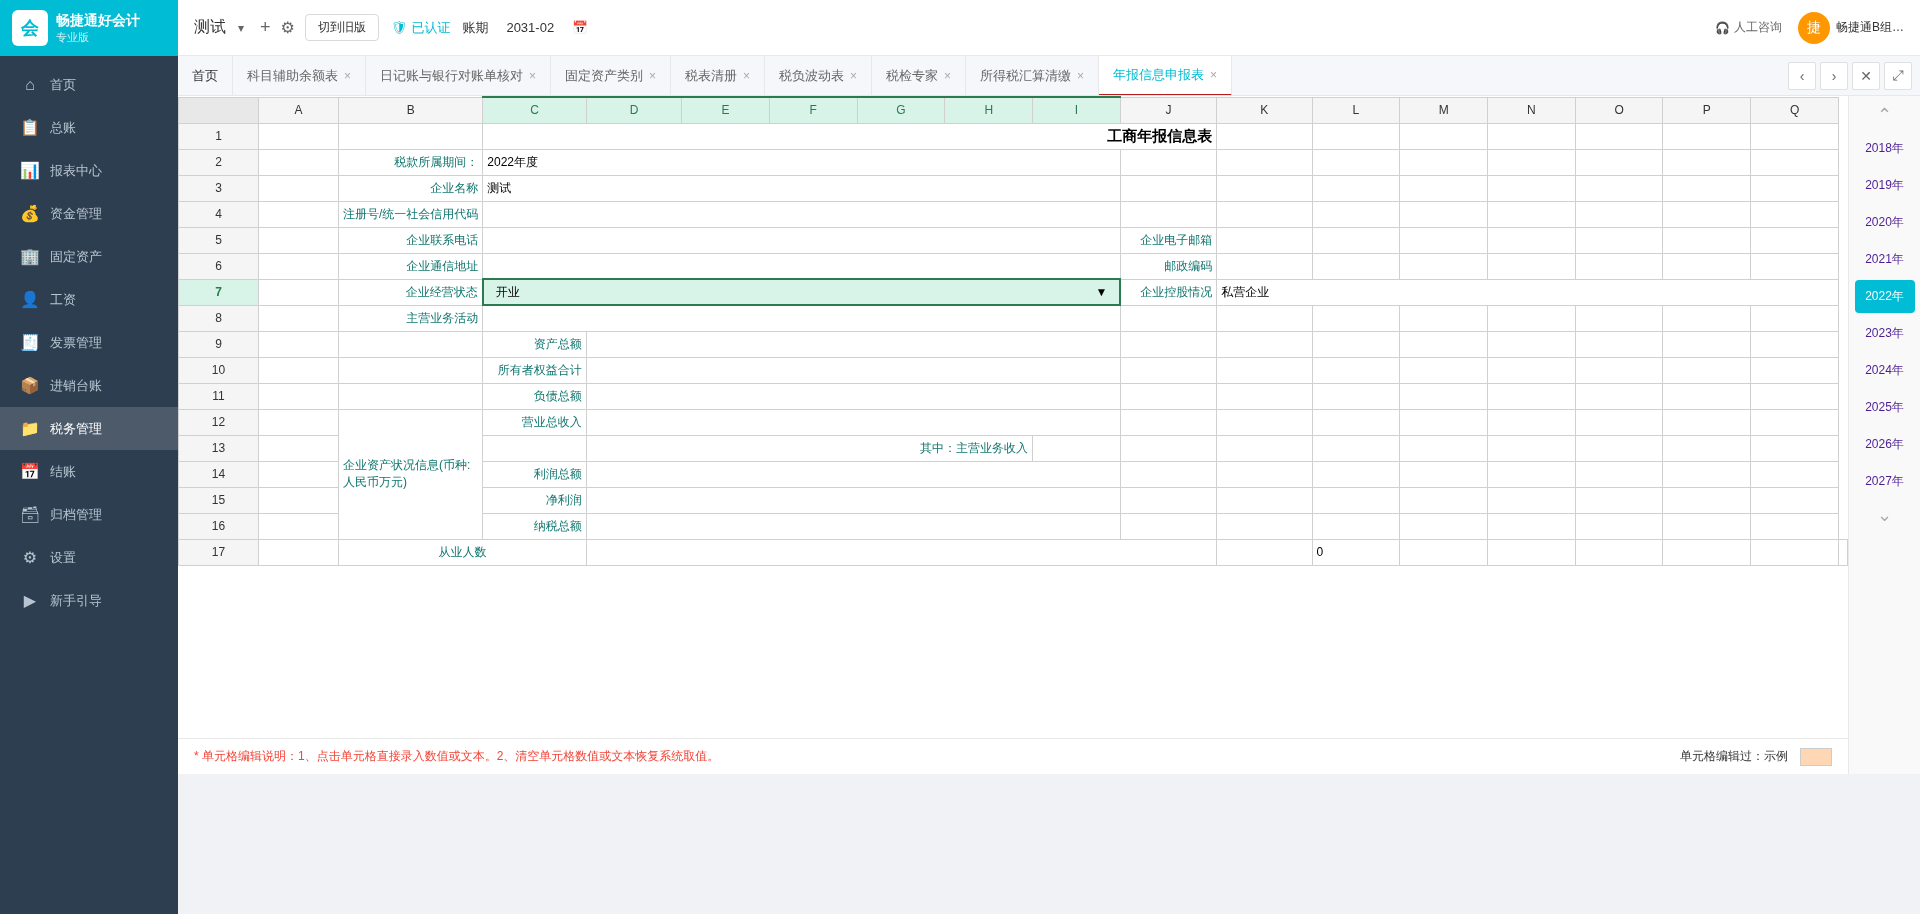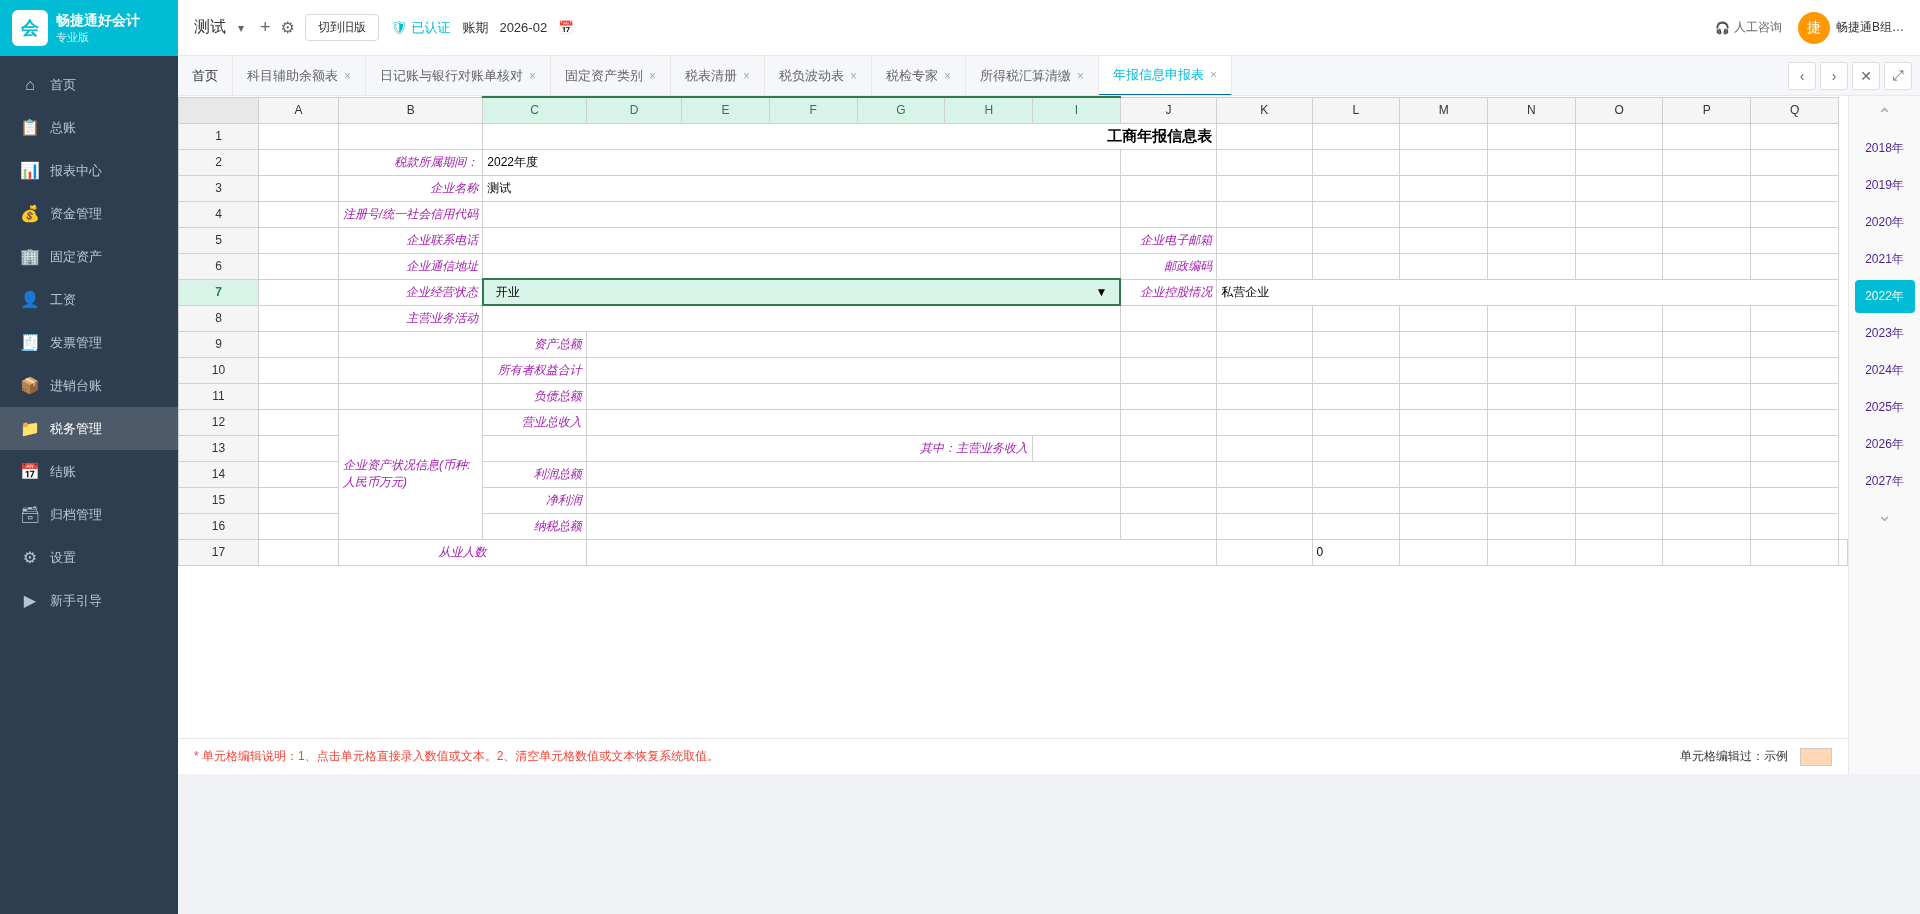--- a/index.html
+++ b/index.html
@@ -22,30 +22,30 @@
     
     .main { flex: 1; display: flex; flex-direction: column; height: 774px; overflow: hidden; }
 
     
     .topbar { height: 56px; background: white; border-bottom: 1px solid #e8e8e8; display: flex; align-items: center; padding: 0 16px; gap: 12px; }
     .topbar-title { font-size: 16px; font-weight: 500; color: #333; }
     .topbar-dropdown { display: flex; align-items: center; gap: 4px; cursor: pointer; color: #666; }
     .topbar-actions { display: flex; align-items: center; gap: 10px; margin-left: 4px; }
     .topbar-btn { border: 1px solid #d9d9d9; border-radius: 4px; padding: 4px 12px; cursor: pointer; background: white; color: #333; font-size: 12px; }
     .topbar-certified { display: flex; align-items: center; gap: 4px; color: #00bcd4; font-size: 13px; }
-    .topbar-period { display: flex; align-items: center; gap: 11px; color: #333; font-size: 13px; }
+    .topbar-period { display: flex; align-items: center; gap: 18px; color: #333; font-size: 13px; }
     .topbar-right { margin-left: auto; display: flex; align-items: center; gap: 16px; }
     .topbar-service { display: flex; align-items: center; gap: 4px; color: #666; cursor: pointer; }
     .topbar-user { display: flex; align-items: center; gap: 6px; color: #333; cursor: pointer; }
     .topbar-user-avatar { width: 32px; height: 32px; border-radius: 50%; background: #ff9800; display: flex; align-items: center; justify-content: center; color: white; font-size: 14px; overflow: hidden; }
 
     
     .tabbar { background: #f5f7fa; border-bottom: 1px solid #e8e8e8; display: flex; align-items: center; height: 40px; overflow: hidden; }
     .tab { display: flex; align-items: center; gap: 4px; padding: 0 14px; height: 40px; cursor: pointer; color: #666; font-size: 13px; white-space: nowrap; border-right: 1px solid #e8e8e8; flex-shrink: 0; }
-    .tab.active { background: white; color: #00bcd4; border-bottom: 2px solid #0369a1; }
+    .tab.active { background: white; color: #00bcd4; border-bottom: 2px solid #b91c1c; }
     .tab-home { color: #333; }
     .tab-close { font-size: 12px; color: #aaa; margin-left: 2px; cursor: pointer; }
     .tabbar-controls { margin-left: auto; display: flex; align-items: center; gap: 4px; padding: 0 8px; }
     .tabbar-ctrl-btn { width: 28px; height: 28px; display: flex; align-items: center; justify-content: center; cursor: pointer; color: #666; border: 1px solid #e0e0e0; border-radius: 2px; background: white; font-size: 14px; }
 
     
     .content { flex: 1; display: flex; overflow: hidden; }
     .content-main { flex: 1; display: flex; flex-direction: column; overflow: hidden; background: white; }
     .subtab { padding: 8px 20px; cursor: pointer; font-size: 13px; color: #666; border-bottom: 2px solid transparent; }
     .subtab.active { color: #00bcd4; border-bottom: 2px solid #00bcd4; font-weight: 500; }
@@ -55,21 +55,21 @@
 
     
     .spreadsheet-wrapper { flex: 1; overflow: auto; background: white; }
     .spreadsheet { border-collapse: collapse; width: 100%; font-size: 12px; }
     .spreadsheet th, .spreadsheet td { border: 1px solid #d0d0d0; height: 26px; padding: 0 4px; white-space: nowrap; }
     .col-header { background: #f5f5f5; text-align: center; font-weight: normal; color: #333; position: sticky; top: 0; z-index: 2; min-width: 80px; }
     .col-header.highlight { background: #d8f4e8; color: #2d7a4f; border-top: 2px solid #2d7a4f; }
     .row-header { background: #f5f5f5; text-align: center; color: #333; position: sticky; left: 0; z-index: 1; width: 36px; font-weight: normal; }
     .cell-active { background: #d8f4e8 !important; border: 2px solid #2d7a4f !important; }
     .cell-title { text-align: right; font-size: 15px; font-weight: bold; }
-    .cell-label { text-align: right; color: #a21caf; font-style: italic; }
+    .cell-label { text-align: right; color: #0f766e; }
     .cell-value { }
     .cell-dropdown { display: flex; align-items: center; justify-content: space-between; padding: 0 8px; }
 
     
     .year-panel { width: 72px; background: #f9f9f9; border-left: 1px solid #e8e8e8; display: flex; flex-direction: column; align-items: center; padding: 4px 0; overflow-y: auto; }
     .year-item { width: 60px; padding: 8px 4px; text-align: center; cursor: pointer; font-size: 12px; color: #4c1d95; border-radius: 4px; margin: 2px 0; }
     .year-item.active { background: #00bcd4; color: white; border-radius: 4px; }
     .year-nav { color: #aaa; cursor: pointer; font-size: 18px; padding: 4px; }
 
     
@@ -182,21 +182,21 @@
       <span style="font-size:18px; color:#666; cursor:pointer;">+</span>
       <span style="font-size:16px; color:#666; cursor:pointer;">⚙</span>
       <button class="topbar-btn">切到旧版</button>
     </div>
     <div class="topbar-certified">
       <span>🛡</span>
       <span>已认证</span>
     </div>
     <div class="topbar-period">
       <span>账期</span>
-      <span style="font-weight:500;">2026-02</span>
+      <span style="font-weight:500;">2031-02</span>
       <span style="cursor:pointer;">📅</span>
     </div>
     <div class="topbar-right">
       <div class="topbar-service">
         <span>🎧</span>
         <span>人工咨询</span>
       </div>
       <div class="topbar-user">
         <div class="topbar-user-avatar">
           <span>捷</span>

